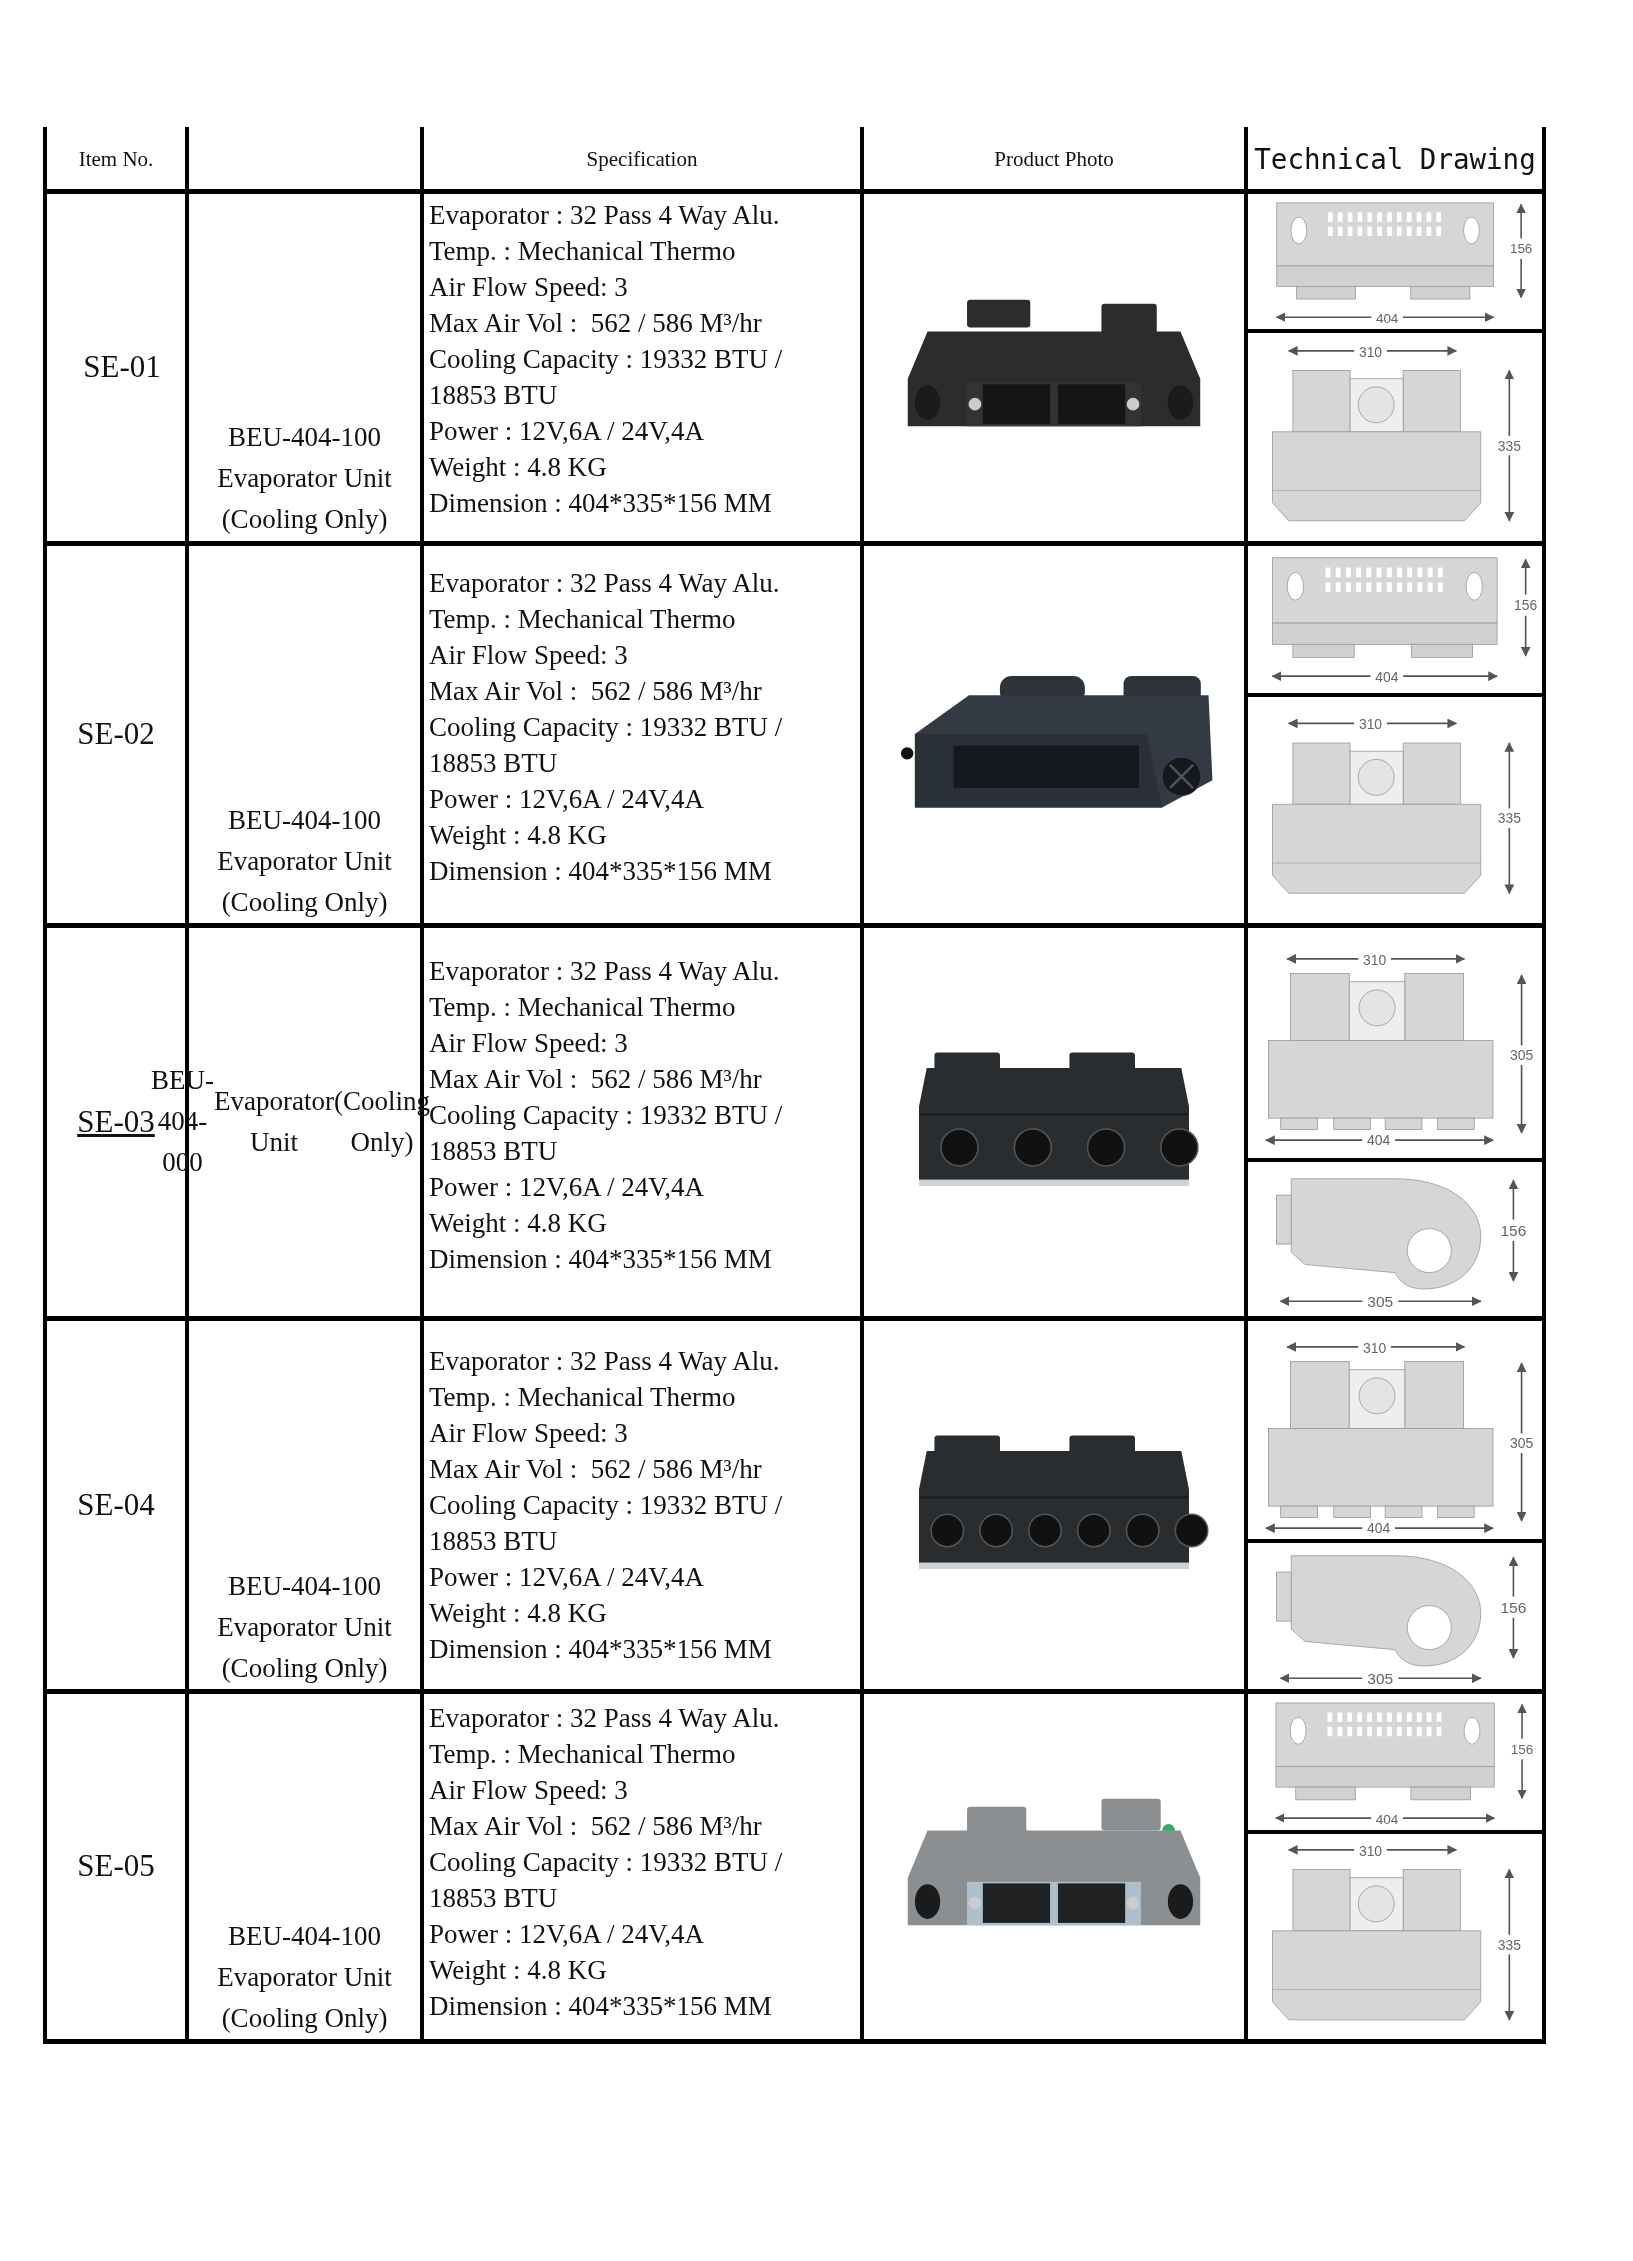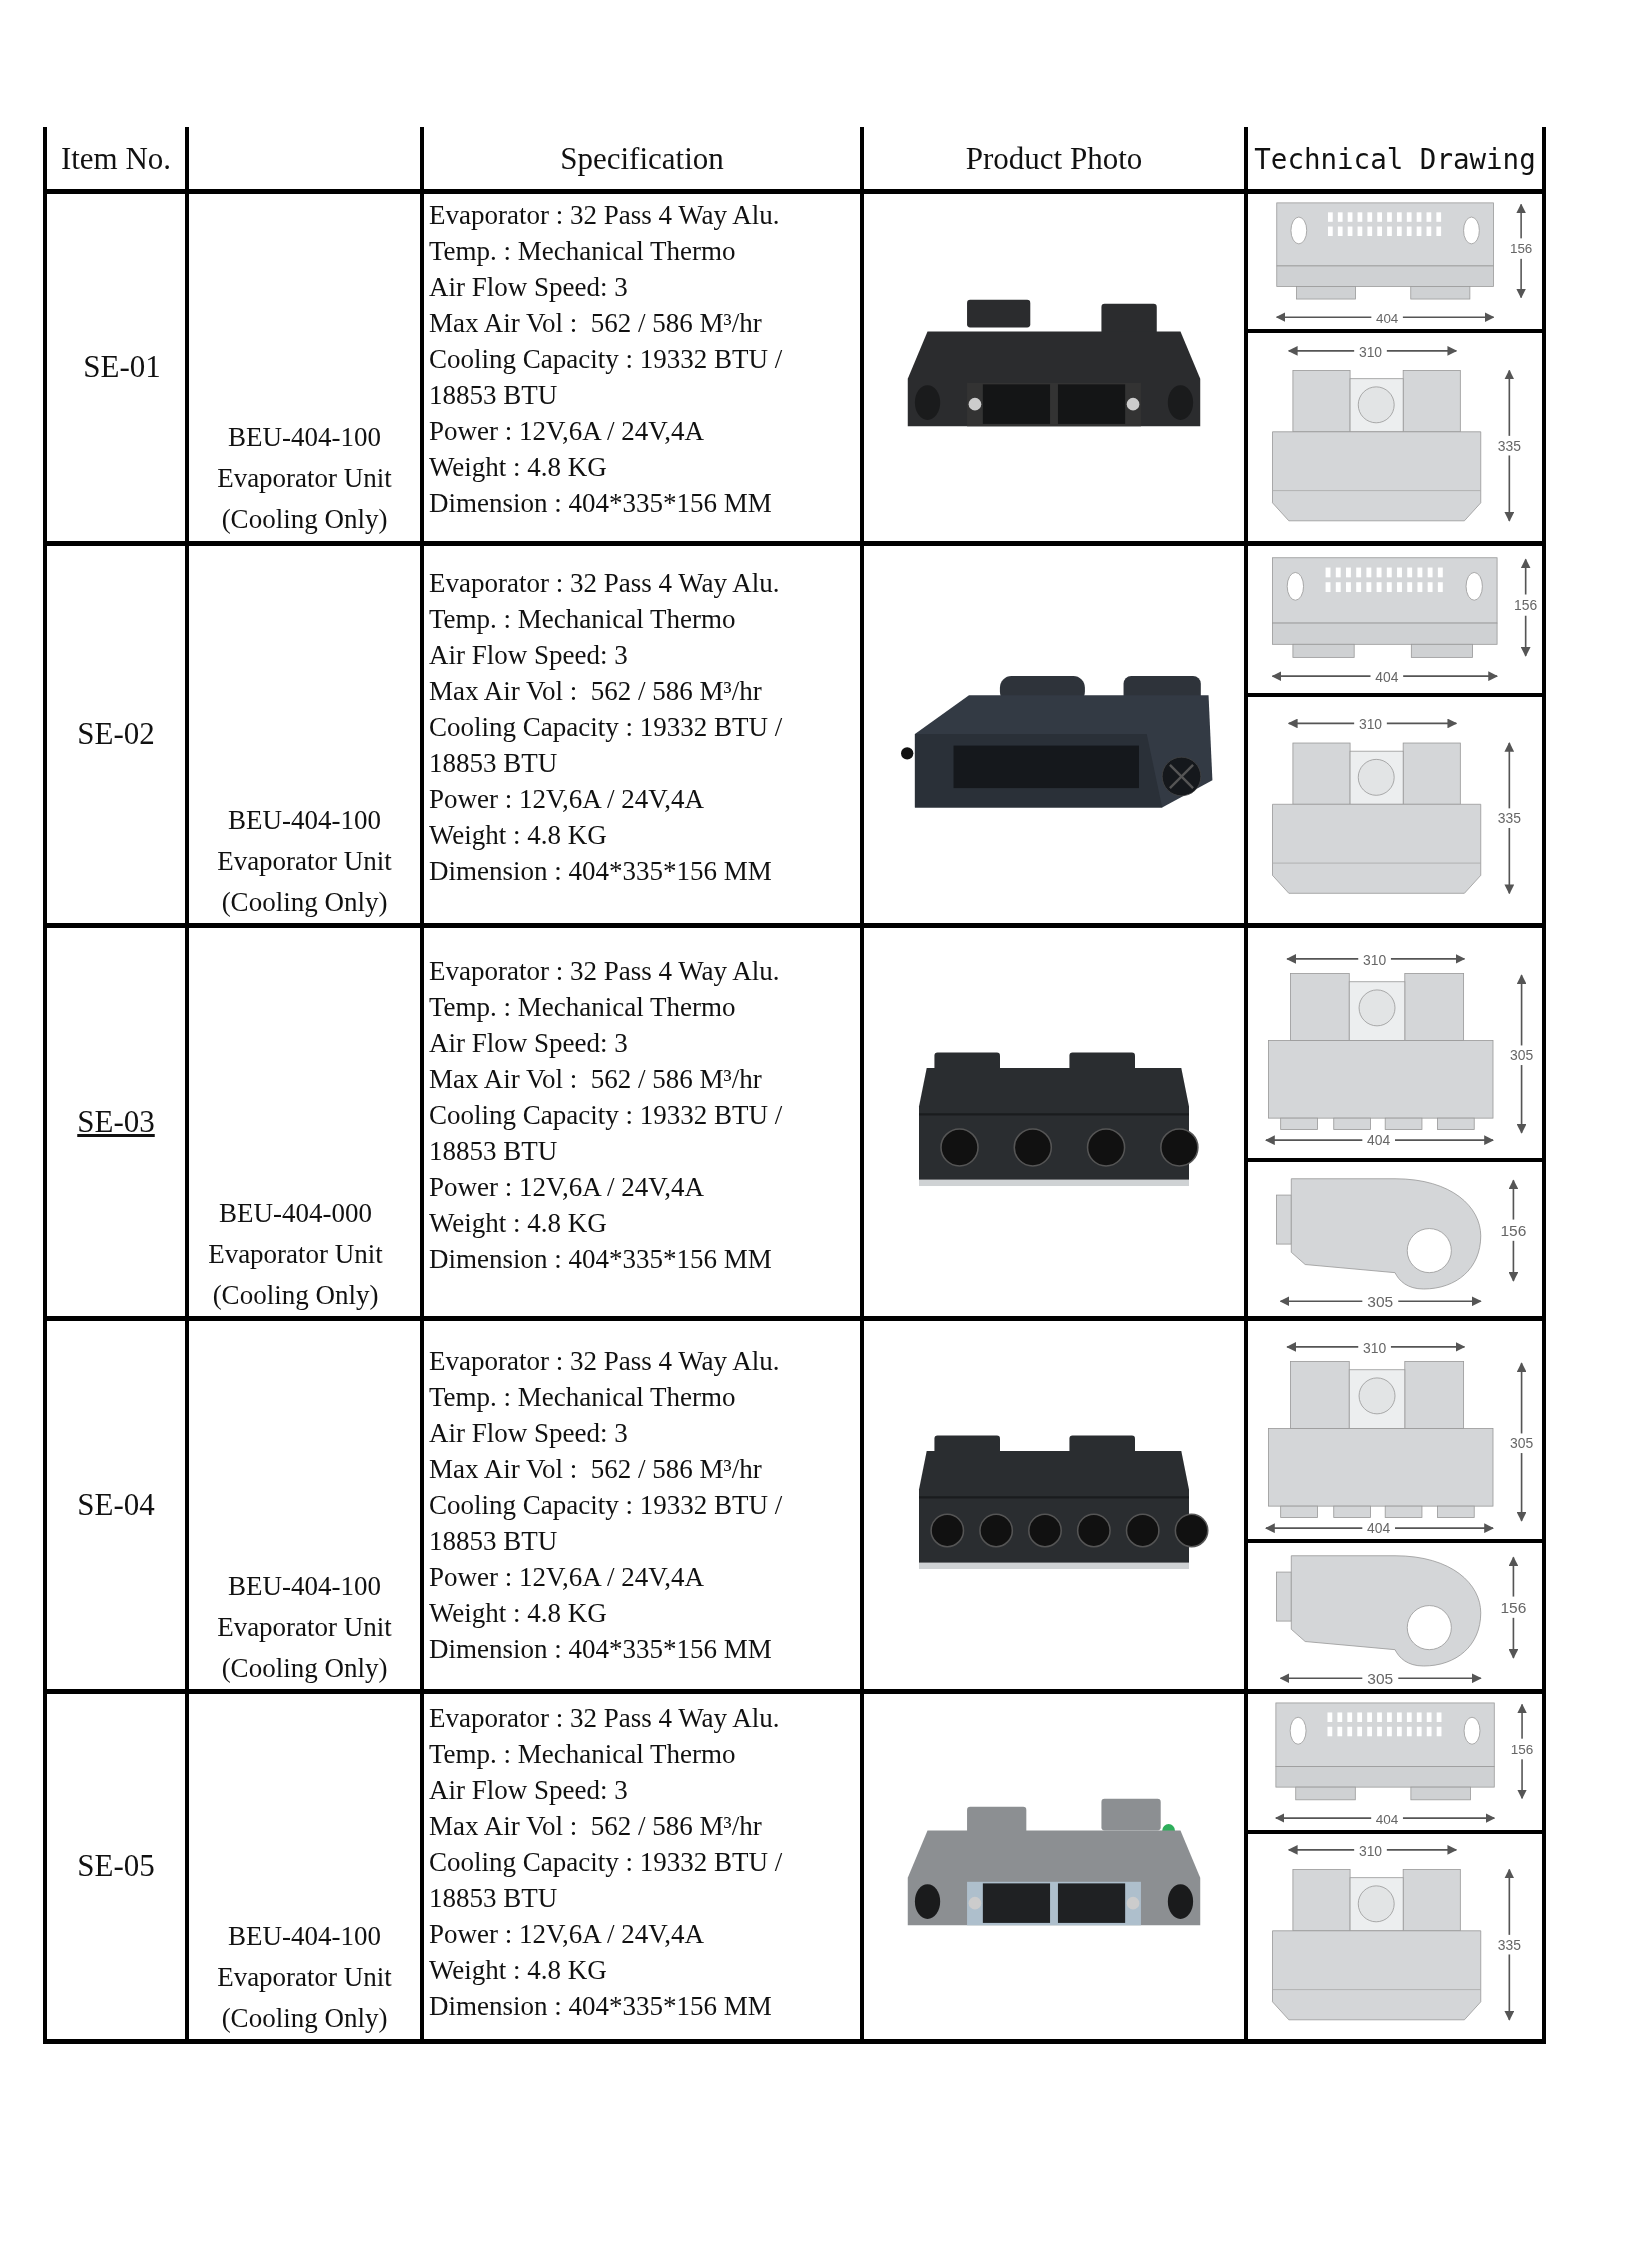--- a/index.html
+++ b/index.html
@@ -2,21 +2,21 @@
 <html style="font-size:13px"><head>
 <meta charset="utf-8">
 <style>
   html, body { margin:0; padding:0; background:#ffffff; }
   body { width:1633px; height:2261px; position:relative; overflow:hidden;
          font-family:"Liberation Serif", "DejaVu Serif", serif; color:#111; }
   .tbl { position:absolute; left:43px; top:127px; width:1503px; height:1916px; }
   .vline { position:absolute; top:0; width:4px; background:#000; }
   .hline { position:absolute; height:4.9px; background:#000; }
   .hdr { position:absolute; top:0; height:64px; display:flex; align-items:center; justify-content:center;
-         font-size:31px; }
+         font-size:21px; }
   .hdr.mono { font-family:"DejaVu Sans Mono", "Liberation Mono", monospace; font-size:27.5px; letter-spacing:0px; }
   .cell { position:absolute; display:flex; align-items:center; justify-content:center; text-align:center; }
   .itemno { font-size:31px; }
   .itemname { font-size:27px; line-height:41px;justify-content:flex-end; }
   .spec { position:absolute; font-size:27px; line-height:36px; white-space:pre; }
   .draw { position:absolute; }
 </style>
 </head>
 <body>
 
@@ -202,21 +202,21 @@
     <path d="M30 113 H285 V200 L265 222 H50 L30 200 Z" fill="#d4d6d8" stroke="#999"></path>
     <line x1="30" y1="185" x2="285" y2="185" stroke="#aaa"></line>
     <line x1="320" y1="38" x2="320" y2="222" stroke="#555" stroke-width="2" marker-start="url(#arr)" marker-end="url(#arr)"></line>
     <rect x="305" y="118" width="30" height="24" fill="#fff"></rect>
     <text x="320" y="136" font-size="17" text-anchor="middle" fill="#666" font-family="Liberation Sans, sans-serif">335</text>
   </svg>
       </div>
   </div>
     <div>
     <div class="cell itemno" style="left:47px;top:927px;width:138px;height:389px;text-decoration:underline;">SE-03</div>
-    <div class="cell itemname" style="left:180px;top:927px;width:231px;height:389px;flex-direction:column;">
+    <div class="cell itemname" style="left:199px;top:927px;width:231px;height:389px;">
         <div>BEU-404-000</div>
         <div>Evaporator Unit</div>
         <div>(Cooling Only)</div>
       </div>
     <div class="spec" style="left:429px;top:953px;"><div>Evaporator : 32 Pass 4 Way Alu.</div><div>Temp. : Mechanical Thermo</div><div>Air Flow Speed: 3</div><div>Max Air Vol :  562 / 586 M³/hr</div><div>Cooling Capacity : 19332 BTU /</div><div>18853 BTU</div><div>Power : 12V,6A / 24V,4A</div><div>Weight : 4.8 KG</div><div>Dimension : 404*335*156 MM</div></div>
     <div class="cell" style="left:864px;top:927px;width:380px;height:389px;">
         <svg width="324" height="154" viewBox="0 0 420 190">
       <rect x="55" y="5" width="85" height="30" rx="4" fill="#2a2d30"></rect>
       <rect x="230" y="5" width="85" height="30" rx="4" fill="#2a2d30"></rect>
       <path d="M45 25 H375 L385 75 V170 H35 V75 Z" fill="#2a2d30"></path>

